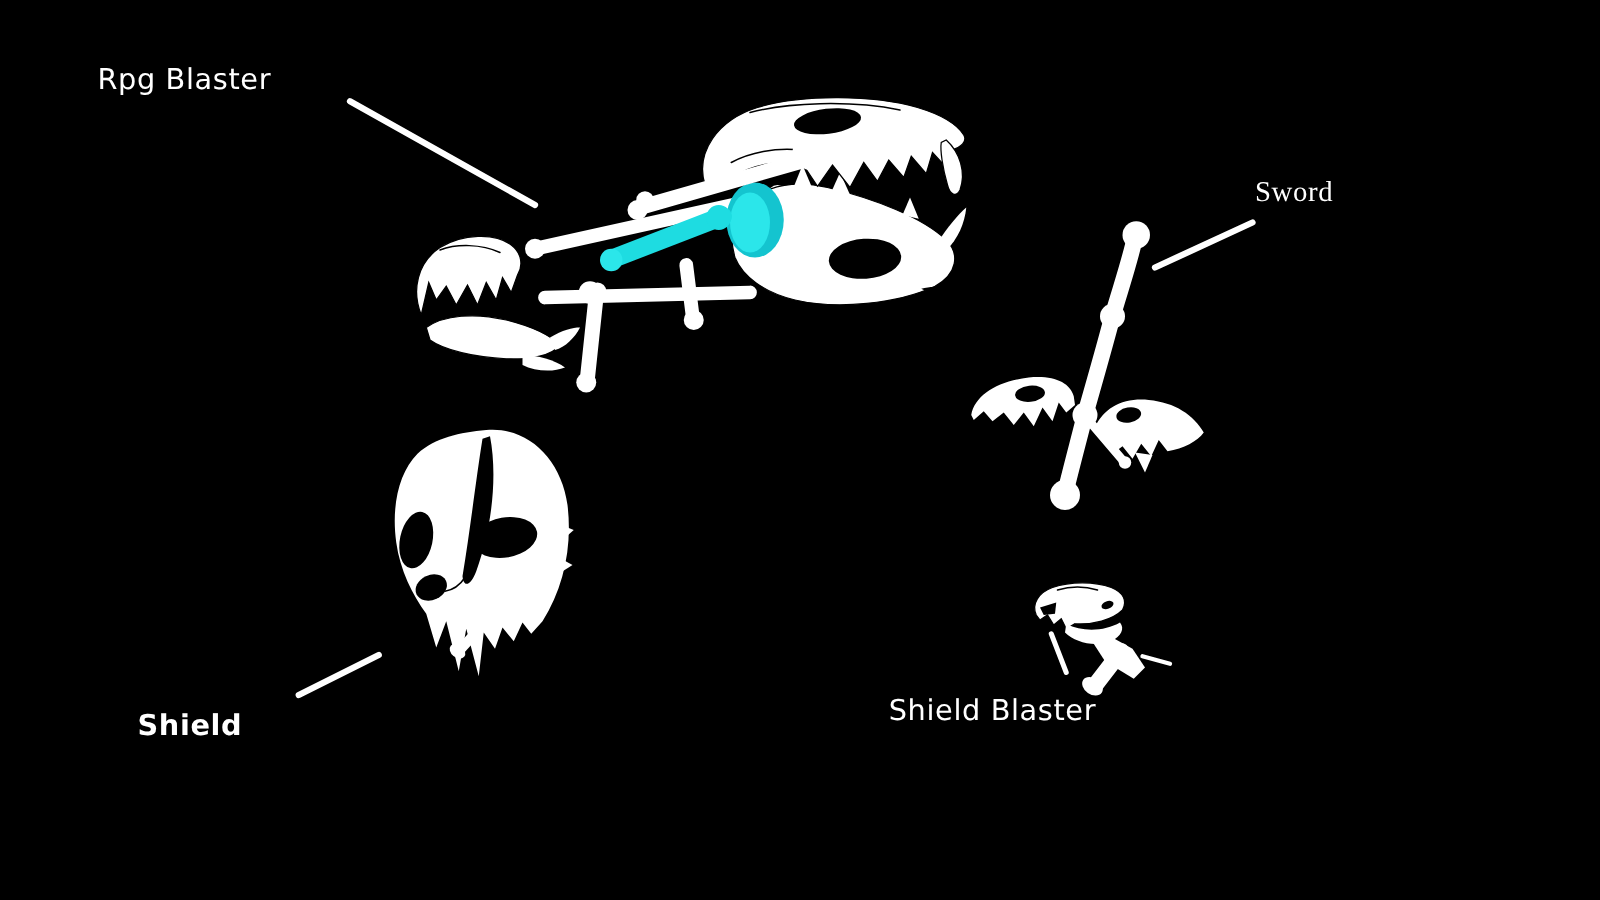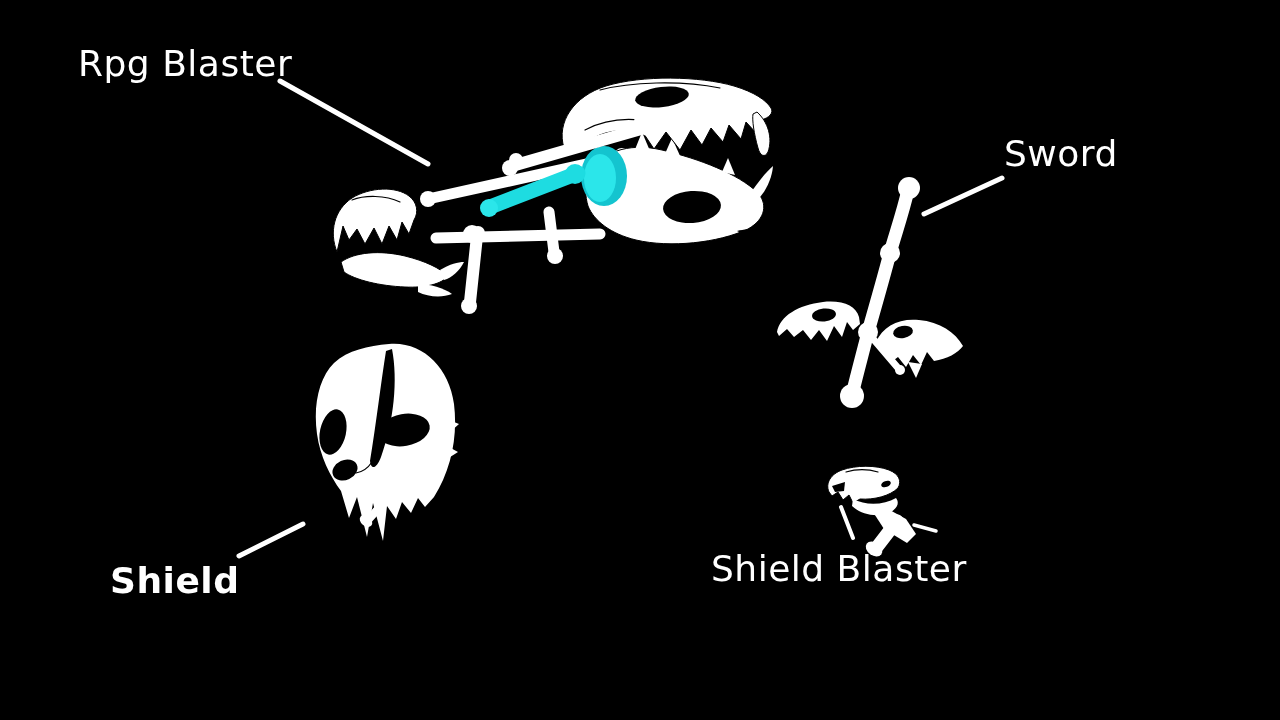--- a/index.html
+++ b/index.html
@@ -1,22 +1,22 @@
 <!DOCTYPE html>
 <html><head>
 <meta charset="utf-8">
 <style>
   html,body{margin:0;padding:0;background:#000;}
   .stage{position:relative;width:1280px;height:720px;background:#000;overflow:hidden;
          font-family:"DejaVu Sans","Liberation Sans",sans-serif;}
   .scene-svg{position:absolute;left:0;top:0;width:1280px;height:720px;}
-  .label{position:absolute;color:#fff;font-size:36px;line-height:36px;letter-spacing:0.5px;
+  .label{position:absolute;color:#fff;font-size:23px;line-height:36px;letter-spacing:0.5px;
          white-space:nowrap;user-select:none;}
   .lbl-rpg{left:78px;top:46px;}
-  .lbl-sword{left:1004px;top:136px;}
+  .lbl-sword{left:1004px;top:136px;font-family:Liberation Serif, serif;}
   .lbl-shield{left:110px;top:563px;font-weight:bold;}
   .lbl-pistol{left:711px;top:551px;}
   .bone{fill:#ffffff;}
   .bone-stroke{stroke:#ffffff;stroke-linecap:round;fill:none;}
   .outlined{stroke:#000000;stroke-width:1;}
   .hole{fill:#000000;}
   .crack{stroke:#000000;stroke-width:1.2;fill:none;stroke-linecap:round;}
   .leader{stroke:#ffffff;stroke-width:5;stroke-linecap:round;}
 </style>
 </head>

